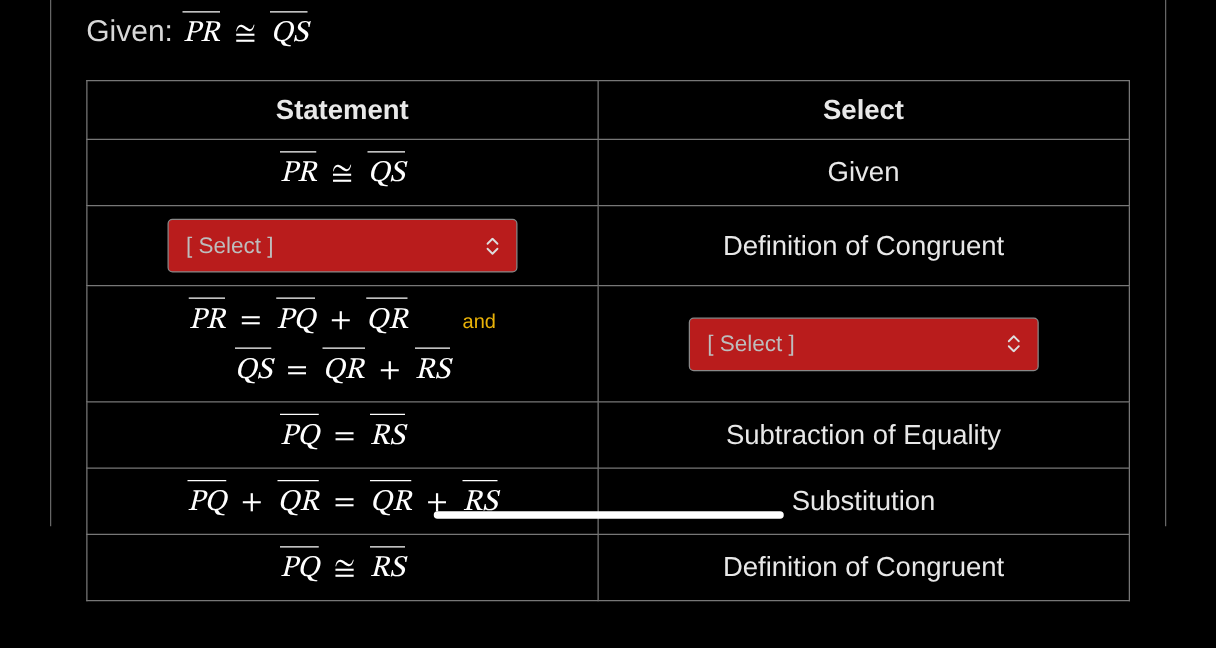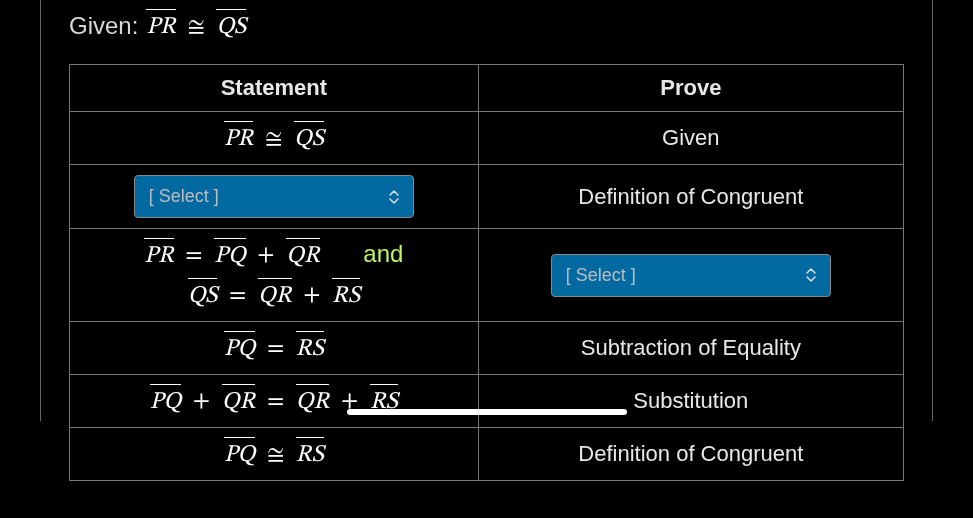--- a/index.html
+++ b/index.html
@@ -75,21 +75,21 @@
   .col-reason { width: 51%; }
   .select {
     display: inline-flex;
     align-items: center;
     justify-content: space-between;
     border: 1px solid #888;
     border-radius: 4px;
     padding: 10px 14px;
     width: 280px;
     box-sizing: border-box;
-    background: #0369a1;
+    background: #b91c1c;
     color: #bdbdbd;
     font-size: 18px;
     text-align: left;
     cursor: pointer;
   }
   .select .caret {
     font-style: normal;
     color: #ddd;
     font-size: 14px;
     line-height: 1;
@@ -99,22 +99,22 @@
   }
   .multi-line {
     display: flex;
     flex-direction: column;
     gap: 8px;
     align-items: center;
   }
   .and-text {
     font-style: normal;
     font-family: "Segoe UI", Arial, sans-serif;
-    font-size: 24px;
-    color: #bef264;
+    font-size: 16px;
+    color: #eab308;
     padding-left: 6px;
     margin-left: 32px;
   }
   
   .scroll-indicator {
     position: absolute;
     bottom: 6px;
     left: 50%;
     transform: translateX(-50%);
     width: 280px;
@@ -142,21 +142,21 @@
 
 
   <table class="proof">
     <colgroup>
       <col class="col-stmt">
         <col class="col-reason">
     </colgroup>
     <thead>
       <tr>
         <th>Statement</th>
-        <th>Prove</th>
+        <th>Select</th>
       </tr>
     </thead>
     <tbody>
 
       <tr>
         <td>
           <span class="math">
             <span class="seg">PR</span>
             <span class="op">≅</span>
             <span class="seg">QS</span>

